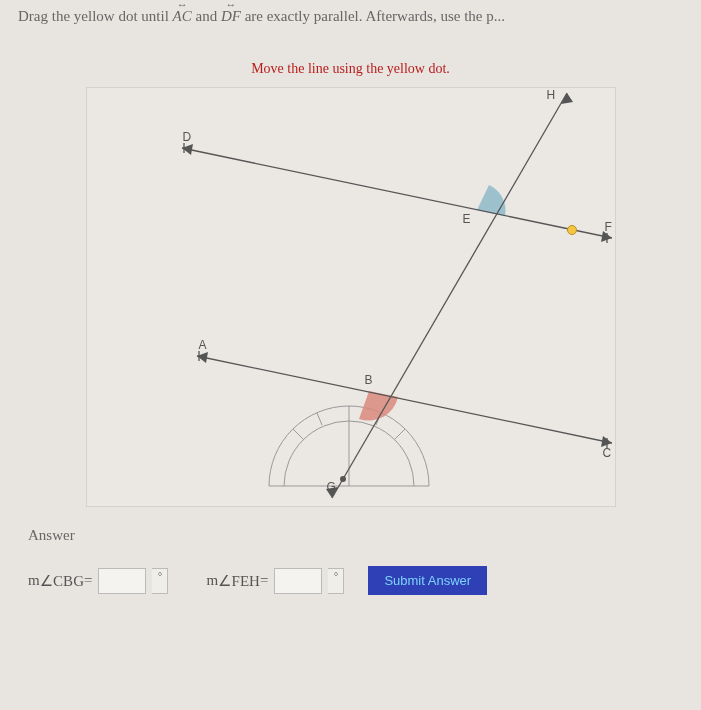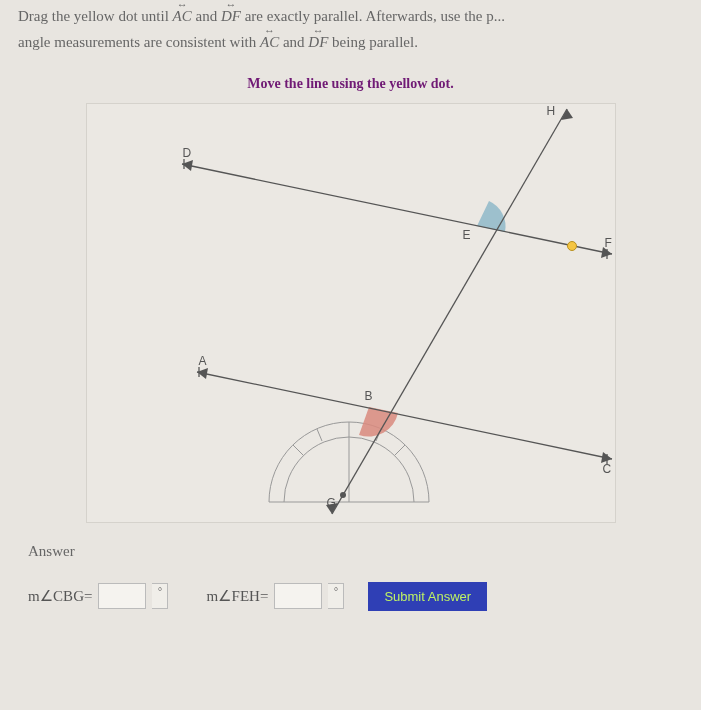--- a/index.html
+++ b/index.html
@@ -31,24 +31,23 @@
     top: -10px;
     left: 0;
     right: 0;
     text-align: center;
     font-size: 11px;
     font-style: normal;
   }
   .instructions {
     text-align: center;
     font-size: 14px;
-    color: #701a75;
-    margin-top: 18px;
+    color: #b91c1c;
+    margin-top: 28px;
     line-height: 1.55;
-    font-weight: bold;
   }
   .canvas-wrap {
     position: relative;
     width: 530px;
     height: 420px;
     margin: 8px auto 0 auto;
     background: #ebe8e3;
     border: 1px solid #d5d2cc;
   }
   .pt-label {
@@ -89,21 +88,21 @@
     width: 16px;
     height: 26px;
     border: 1px solid #bbb;
     border-left: none;
     background: #f0eee9;
     font-size: 10px;
     padding-top: 2px;
   }
   .submit-btn {
     background: #2f3fb5;
-    color: #bef264;
+    color: #7dd3fc;
     border: none;
     padding: 7px 16px;
     font-size: 13px;
     font-family: Arial, sans-serif;
     cursor: pointer;
     margin-left: 18px;
   }
   .gap { width: 26px; }
   .yellow-dot {
     position: absolute;
@@ -117,27 +116,20 @@
 </head>
 <body>
 
 <div class="problem-text">
   <div>
     <span>Drag the yellow dot until </span>
     <span class="over-arrow">AC</span>
     <span> and </span>
     <span class="over-arrow">DF</span>
     <span> are exactly parallel. Afterwards, use the p...</span>
-  </div>
-  <div>
-    <span>angle measurements are consistent with </span>
-    <span class="over-arrow">AC</span>
-    <span> and </span>
-    <span class="over-arrow">DF</span>
-    <span> being parallel.</span>
   </div>
 </div>
 
 <div class="instructions">
   <div>Move the line using the yellow dot.</div>
 </div>
 
 <div class="canvas-wrap">
   <svg width="530" height="420" style="position:absolute;left:0;top:0;">
 

